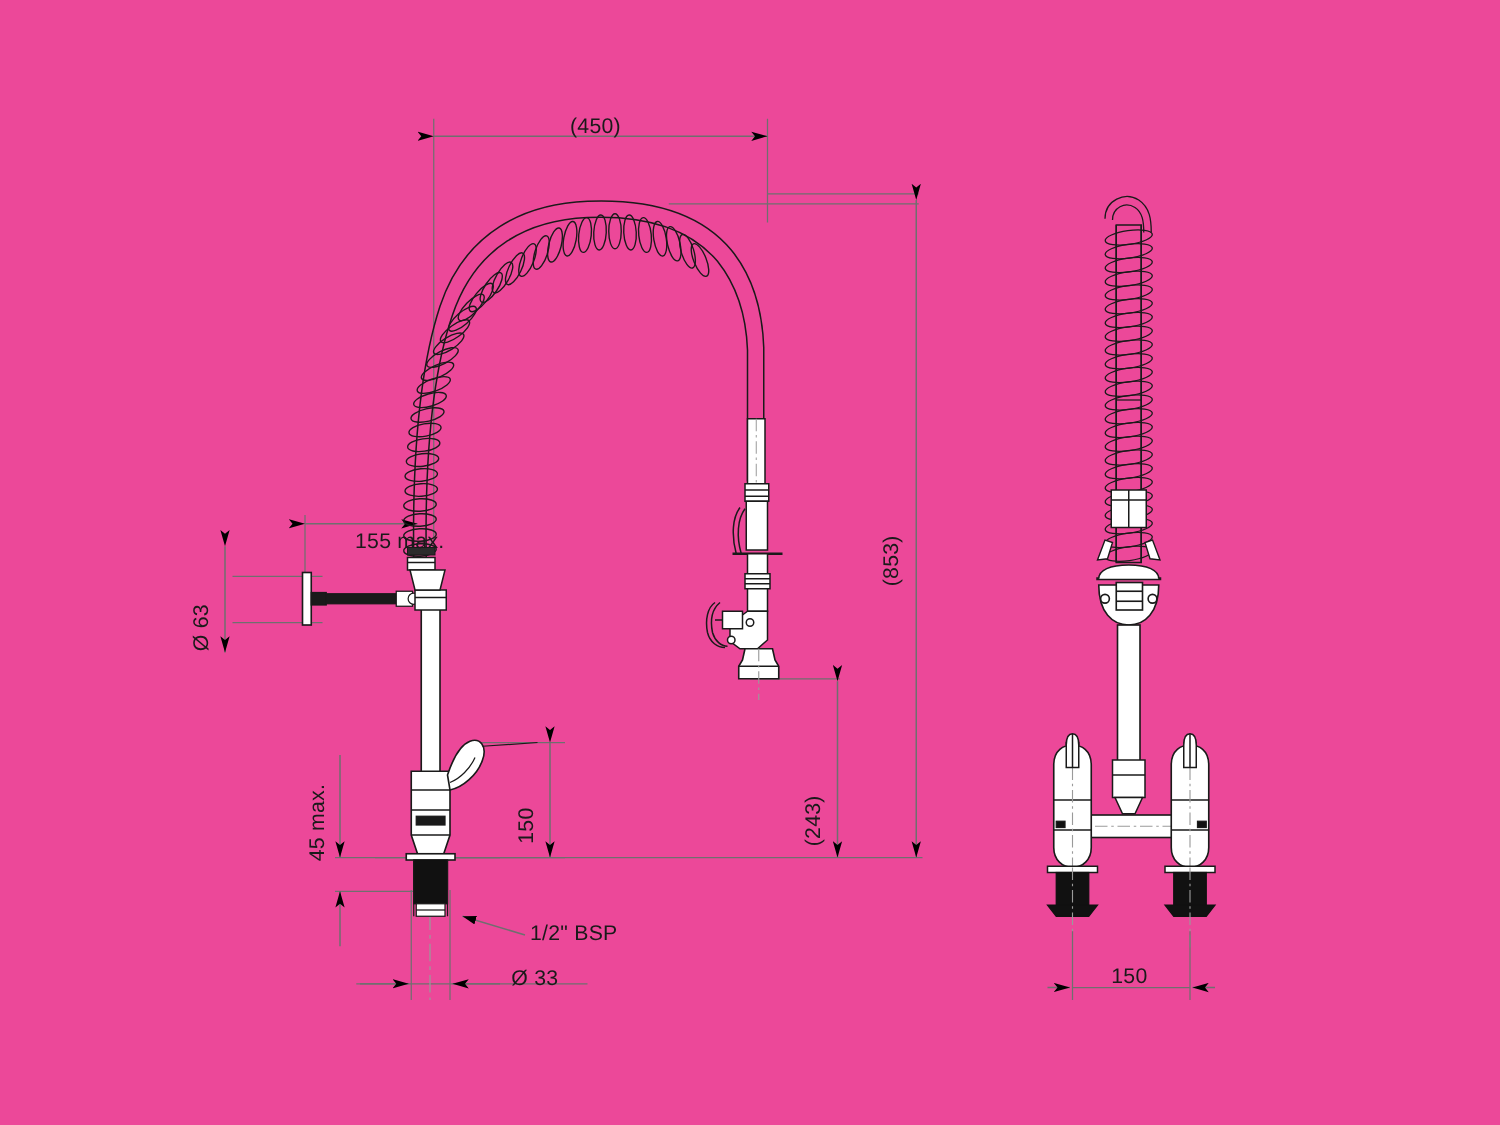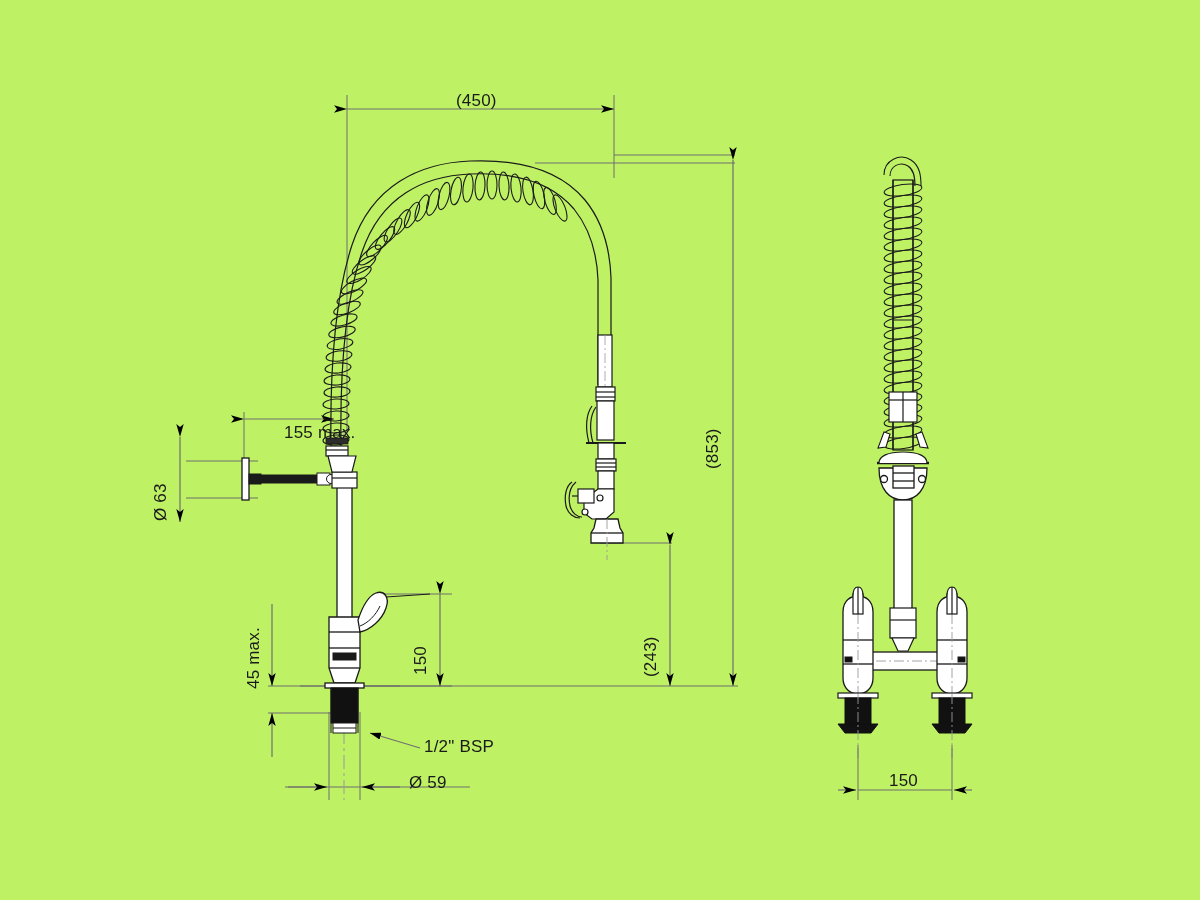--- a/index.html
+++ b/index.html
@@ -11,21 +11,21 @@
     width: 1200px;
     height: 900px;
     overflow: hidden;
     font-family: "Liberation Sans", sans-serif;
     color: #1a1a1a;
   }
   #sheet {
     position: relative;
     width: 1200px;
     height: 900px;
-    background: #bef264;
+    background: #ec4899;
   }
   #drawing-svg {
     position: absolute;
     left: 0;
     top: 0;
     width: 1200px;
     height: 900px;
     display: block;
   }
   .dim-label {
@@ -407,17 +407,17 @@
   <div class="dim-label" style="left:258px; top:424px;margin-left:26px;">155 max.</div>
 
   <div class="dim-label rot" style="left:169px; top:504px;">Ø 63</div>
 
   <div class="dim-label rot" style="left:429px; top:658px;">150</div>
 
   <div class="dim-label rot" style="left:262px; top:672px;">45 max.</div>
 
   <div class="dim-label" style="left:424px; top:738px;">1/2" BSP</div>
 
-  <div class="dim-label" style="left:409px; top:774px;">Ø 59</div>
+  <div class="dim-label" style="left:409px; top:774px;">Ø 33</div>
 
   <div class="dim-label" style="left:889px; top:772px;">150</div>
 
 </div>
 
 </body></html>

